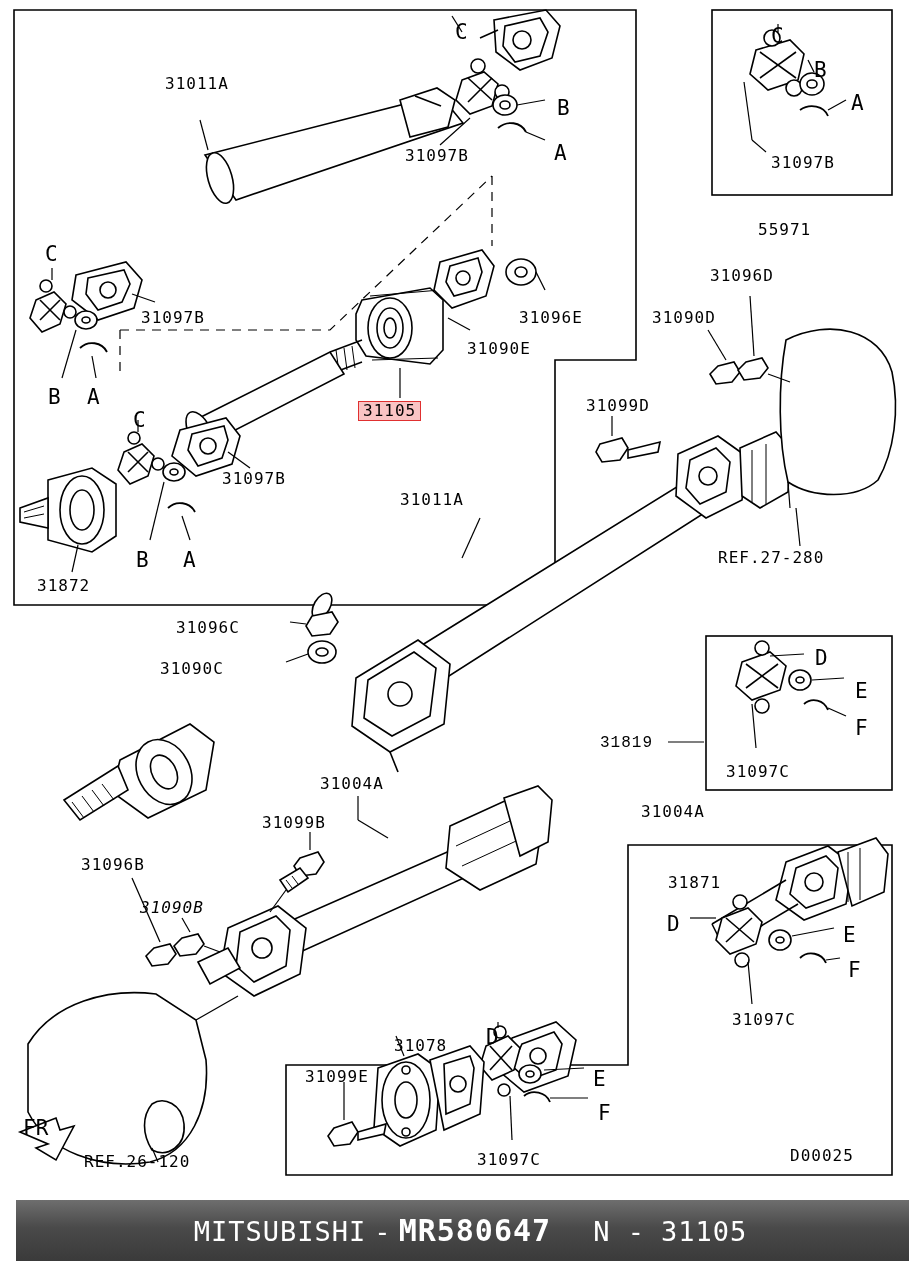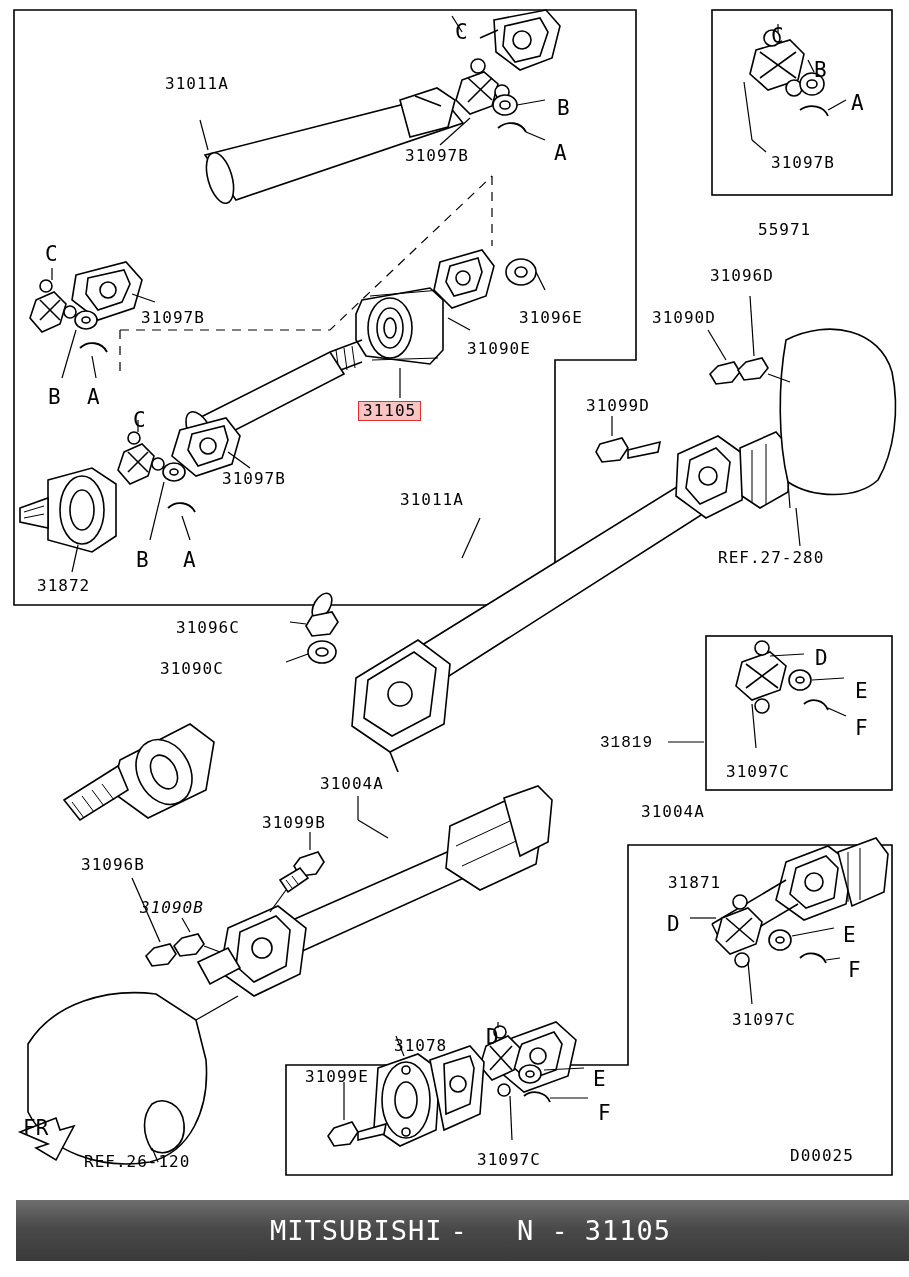--- a/index.html
+++ b/index.html
@@ -461,20 +461,21 @@
     <span class="lbl" style="left:477px; top:1152px;">31097C</span>
     <span class="lbl" style="left:84px;  top:1154px;">REF.26-120</span>
     <span class="lbl letter" style="left:23px;  top:1118px;">FR</span>
     <span class="lbl code" style="left:790px; top:1148px;">D00025</span>
   </div>
 
   <div id="footer">
     <div id="footer-inner">
       <span class="f-brand">MITSUBISHI</span>
       <span class="f-sep">-</span>
+      <span class="f-part">MR580647</span>
       <span class="f-gap"></span>
       <span class="f-group">N -</span>
       <span class="f-sep"></span>
       <span class="f-group">31105</span>
     </div>
   </div>
 
 </div>
 
 </body></html>

